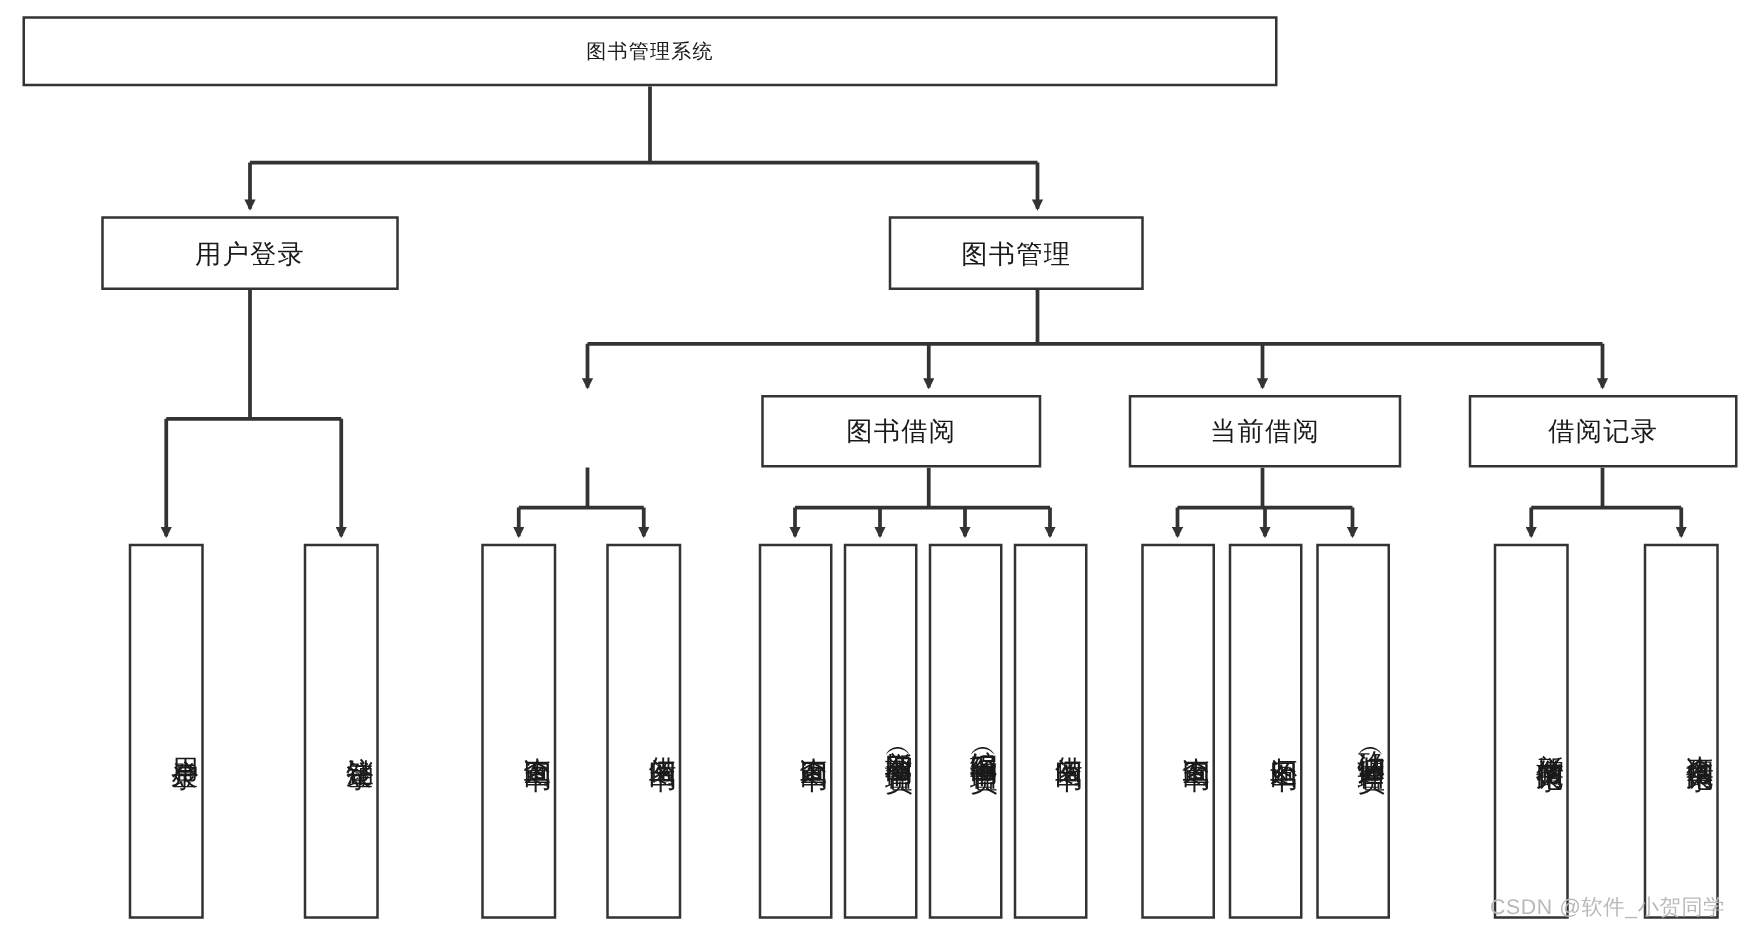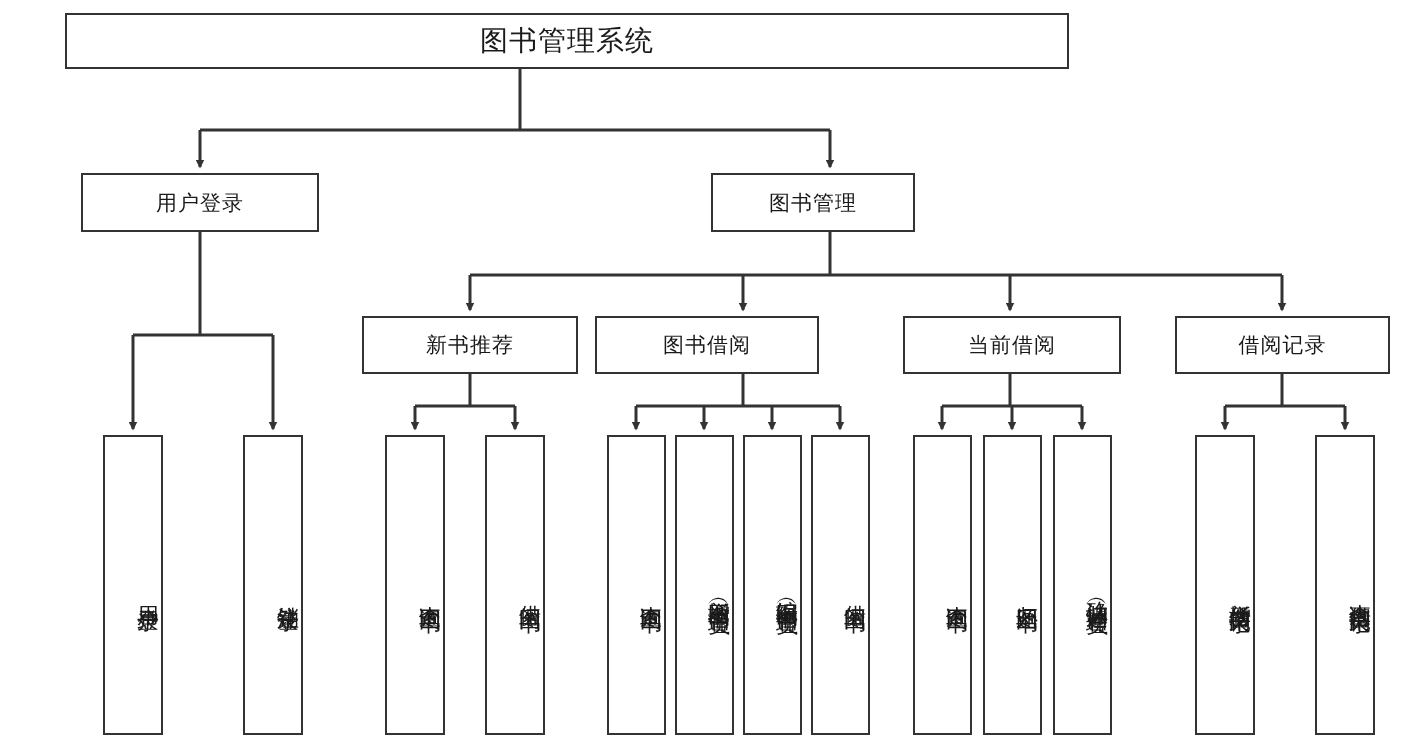--- a/index.html
+++ b/index.html
@@ -37,22 +37,21 @@
     display: flex;
     align-items: center;
     justify-content: center;
     color: #1a1a1a;
   }
   .node.horiz {
     font-size: 21px;
     letter-spacing: 1px;
   }
   .node.root {
-    font-size: 28px;
-    margin-left: 47px;
+    font-size: 16px;
   }
   .node.vert {
     writing-mode: vertical-rl;
     text-orientation: upright;
     align-items: flex-start;
     justify-content: center;
     padding-top: 14px;
     font-size: 22px;
     line-height: 1.18;
     letter-spacing: 2px;
@@ -134,24 +133,21 @@
     <span>图书管理系统</span>
   </div>
 
   <div class="node horiz" style="left:81px; top:173px; width:238px; height:59px;">
     <span>用户登录</span>
   </div>
   <div class="node horiz" style="left:711px; top:173px; width:204px; height:59px;">
     <span>图书管理</span>
   </div>
 
-  <div class="node horiz" style="left:362px; top:316px; width:216px; height:58px;">
-    <span>新书推荐</span>
-  </div>
-  <div class="node horiz" style="left:595px; top:316px; width:224px; height:58px;">
+  <div class="node horiz" style="left:609px; top:316px; width:224px; height:58px;">
     <span>图书借阅</span>
   </div>
   <div class="node horiz" style="left:903px; top:316px; width:218px; height:58px;">
     <span>当前借阅</span>
   </div>
   <div class="node horiz" style="left:1175px; top:316px; width:215px; height:58px;">
     <span>借阅记录</span>
   </div>
 
   <div class="node vert" style="left:103px; top:435px; width:60px; height:300px;">
@@ -191,14 +187,15 @@
     <span class="vlabel">确认归还（管理员）</span>
   </div>
 
   <div class="node vert" style="left:1195px; top:435px; width:60px; height:300px;">
     <span class="vlabel">新增借阅记录</span>
   </div>
   <div class="node vert" style="left:1315px; top:435px; width:60px; height:300px;">
     <span class="vlabel">查询借阅记录</span>
   </div>
 
+  <div class="watermark">CSDN @软件_小贺同学</div>
 
 </div>
 
 </body></html>

